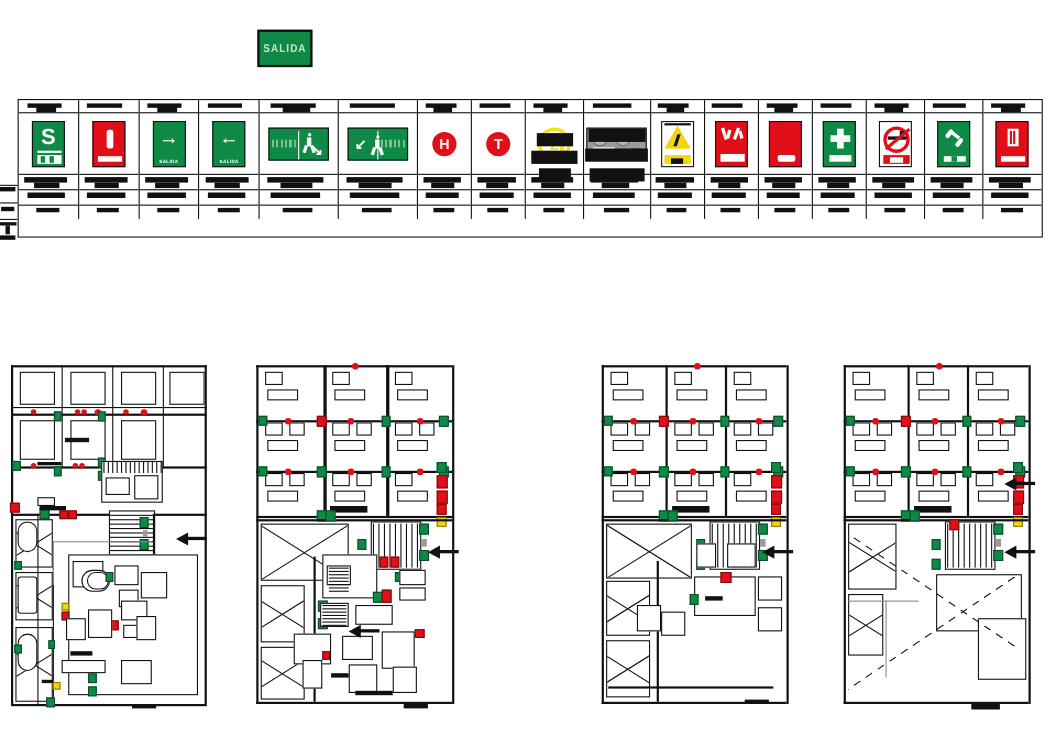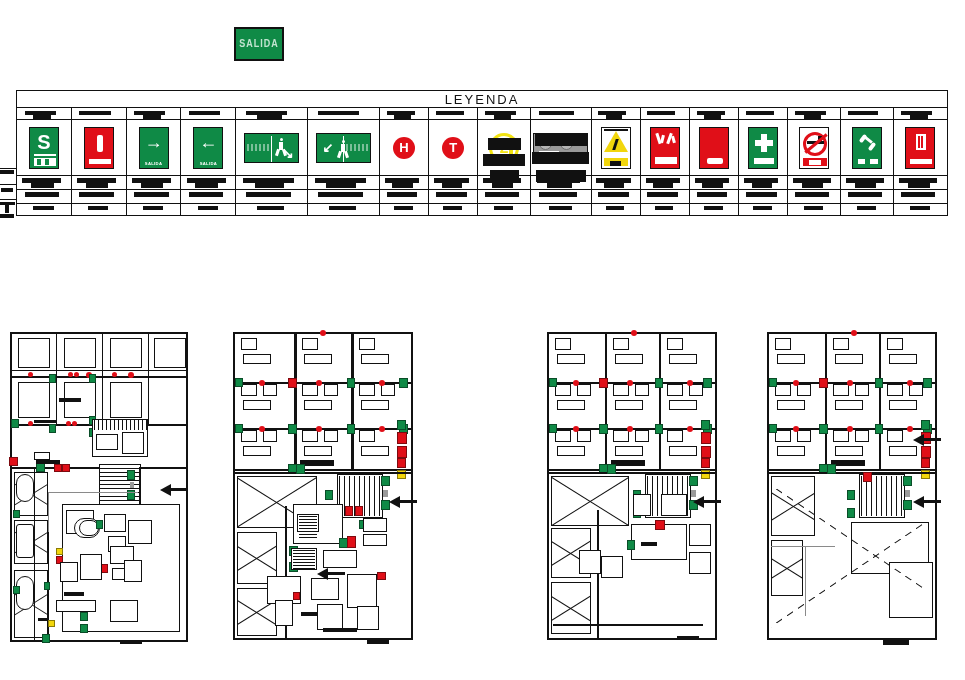--- a/index.html
+++ b/index.html
@@ -73,23 +73,20 @@
 </head>
 <body>
 
 <div class="canvas">
 
   <div id="salida-sign">
     <span>SALIDA</span>
   </div>
 
   <div id="legend">
-    <div id="legend-title-row">
-      <span id="legend-title">LEYENDA</span>
-    </div>
     <div id="legend-cols">
         <div class="lcol" style="width: 5.89431%;">
           <div class="lc-code">
             <i style="left: 14%; width: 58%;"></i>
             <i style="left: 30%; width: 34%; top: 6px; height: 5px;"></i>
           </div>
           <div class="lc-ico">
             <div style="position: relative;">
               <div class="sg sg-tall" style="background: rgb(15, 138, 70);">
                 <div class="glyph" style="top:3px;font-size:20px;">S</div>

